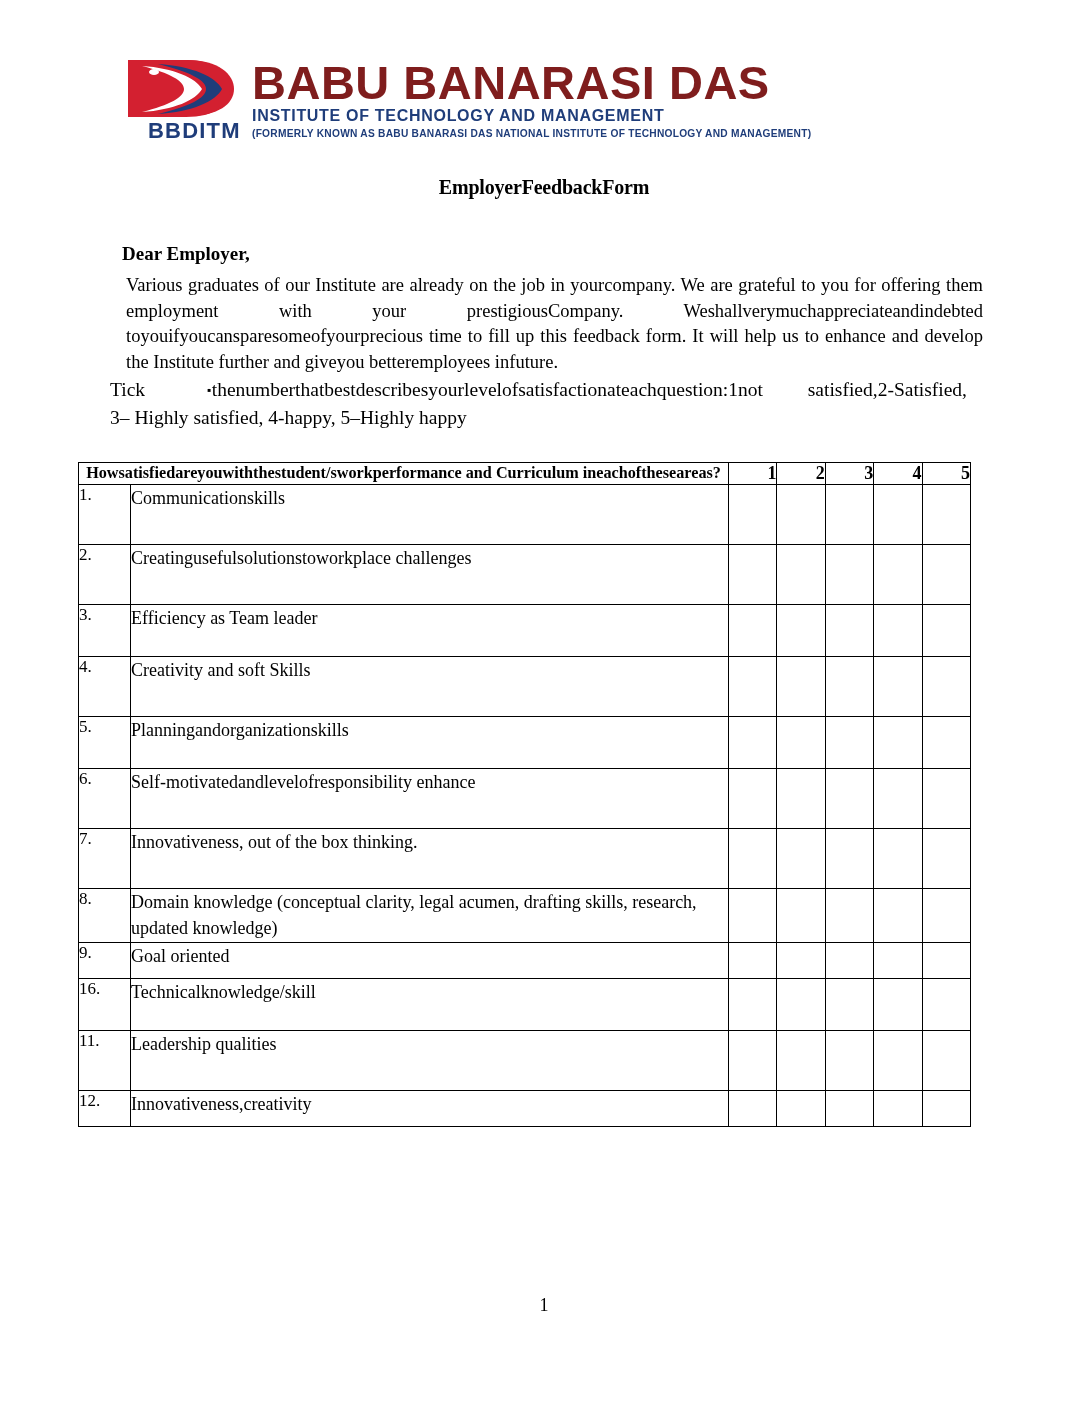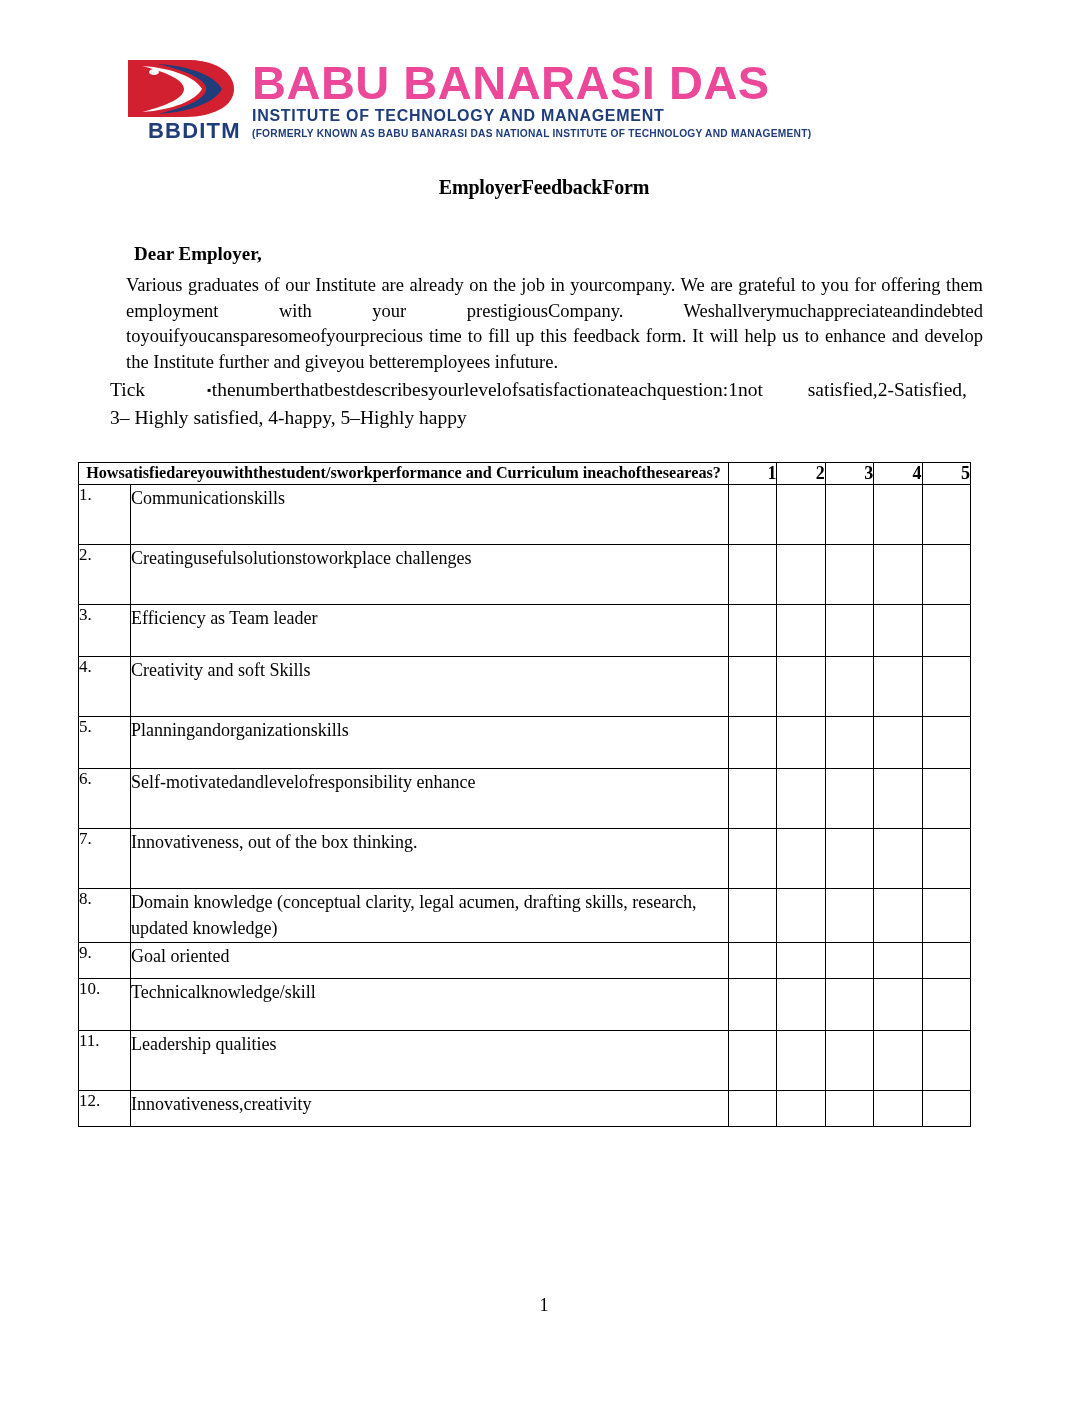--- a/index.html
+++ b/index.html
@@ -45,21 +45,21 @@
     flex: 1 1 auto;
     padding-left: 6px;
     padding-top: 2px;
   }
   .org-name {
     font-family: "Liberation Sans", "DejaVu Sans", sans-serif;
     font-weight: bold;
     font-size: 47px;
     line-height: 0.98;
     letter-spacing: 0.5px;
-    color: #ec4899;
+    color: #7f1d1d;
     white-space: nowrap;
   }
   .org-sub {
     font-family: "Liberation Sans", "DejaVu Sans", sans-serif;
     font-weight: bold;
     font-size: 16px;
     line-height: 1.05;
     letter-spacing: 0.7px;
     color: #1F3D7A;
     margin-top: 2px;
@@ -84,21 +84,21 @@
     top: 176px;
     text-align: center;
     font-weight: bold;
     font-size: 20px;
     letter-spacing: -0.2px;
   }
 
   
   .salutation {
     position: absolute;
-    left: 134px;
+    left: 122px;
     top: 243px;
     font-weight: bold;
     font-size: 19px;
   }
 
   .body-para {
     position: absolute;
     left: 126px;
     top: 273px;
     width: 857px;
@@ -331,21 +331,21 @@
         <td class="cell-num">9.</td>
         <td class="cell-item">Goal oriented</td>
         <td class="cell-rate"></td>
         <td class="cell-rate"></td>
         <td class="cell-rate"></td>
         <td class="cell-rate"></td>
         <td class="cell-rate"></td>
       </tr>
 
       <tr class="r-mid">
-        <td class="cell-num">10.</td>
+        <td class="cell-num">16.</td>
         <td class="cell-item">Technicalknowledge/skill</td>
         <td class="cell-rate"></td>
         <td class="cell-rate"></td>
         <td class="cell-rate"></td>
         <td class="cell-rate"></td>
         <td class="cell-rate"></td>
       </tr>
 
       <tr class="r-tall">
         <td class="cell-num">11.</td>

